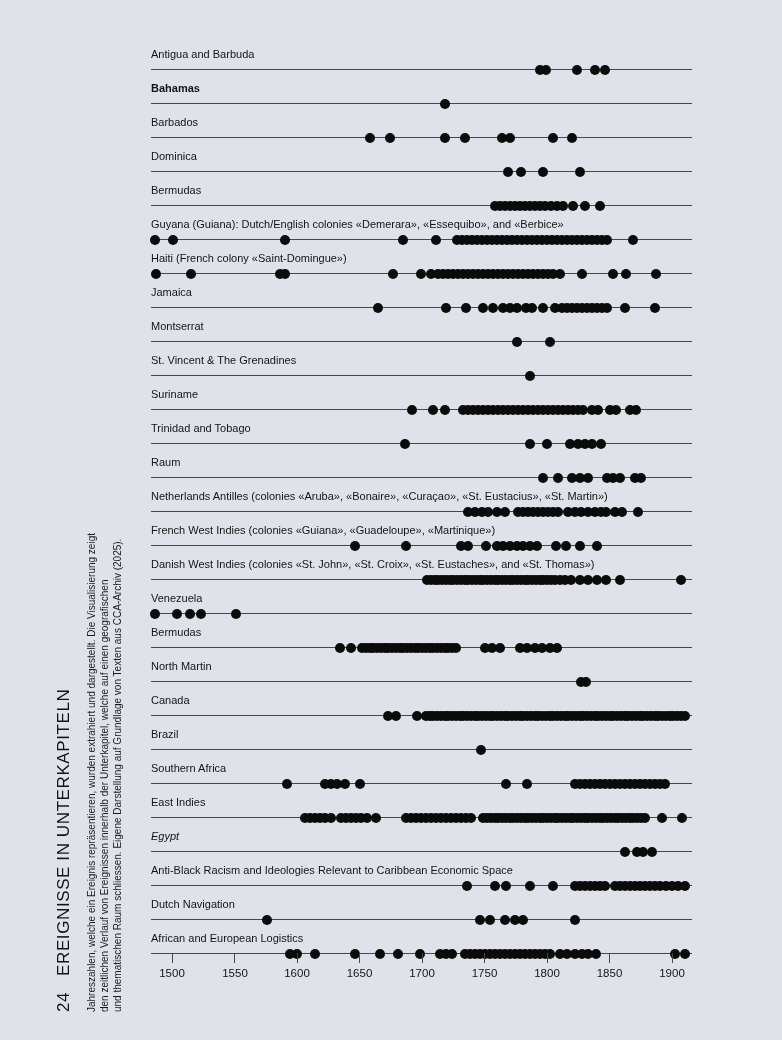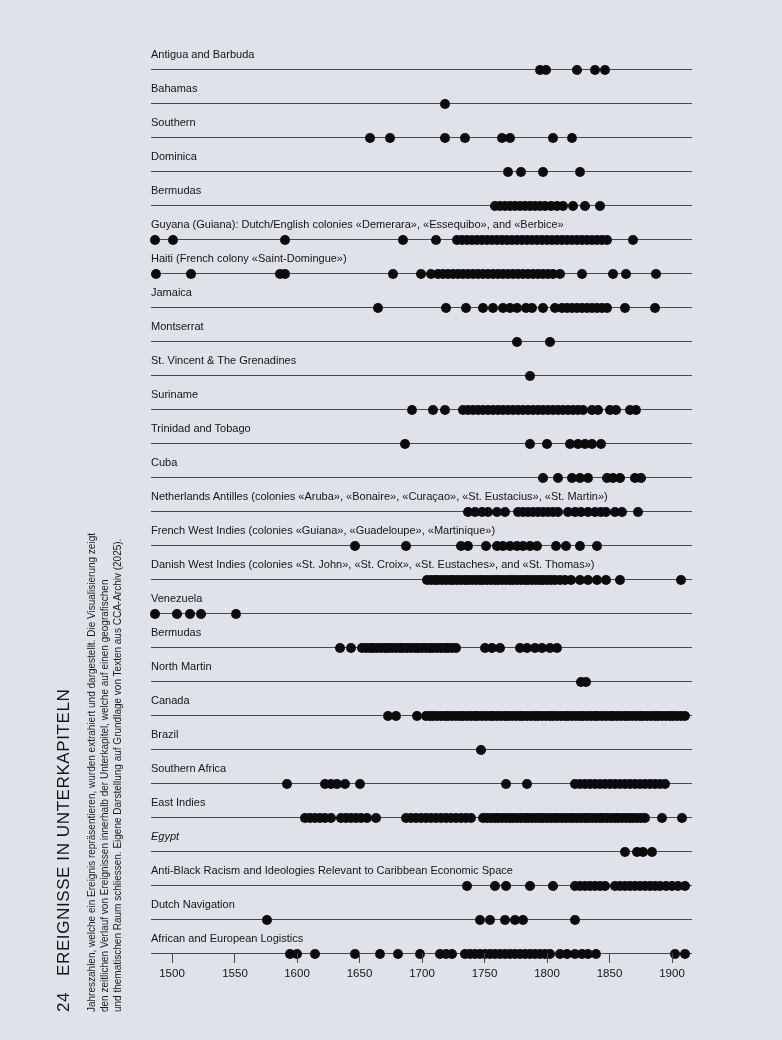--- a/index.html
+++ b/index.html
@@ -64,24 +64,24 @@
   </div>
 
   <div id="chart">
       <div class="rowlabel" style="left: 151px; top: 48px;">Antigua and Barbuda</div>
       <div class="rowline" style="left: 151px; top: 69px; width: 541px;"></div>
       <div class="dot" style="left: 534.5px; top: 64.5px;"></div>
       <div class="dot" style="left: 540.75px; top: 64.5px;"></div>
       <div class="dot" style="left: 572px; top: 64.5px;"></div>
       <div class="dot" style="left: 589.5px; top: 64.5px;"></div>
       <div class="dot" style="left: 599.5px; top: 64.5px;"></div>
-      <div class="rowlabel" style="left: 151px; top: 82px;">Bahamas</div>
+      <div class="rowlabel" style="left: 151px; top: 82px; font-weight: bold;">Bahamas</div>
       <div class="rowline" style="left: 151px; top: 103px; width: 541px;"></div>
       <div class="dot" style="left: 439.5px; top: 98.5px;"></div>
-      <div class="rowlabel" style="left: 151px; top: 116px;">Southern</div>
+      <div class="rowlabel" style="left: 151px; top: 116px;">Barbados</div>
       <div class="rowline" style="left: 151px; top: 137px; width: 541px;"></div>
       <div class="dot" style="left: 364.5px; top: 132.5px;"></div>
       <div class="dot" style="left: 384.5px; top: 132.5px;"></div>
       <div class="dot" style="left: 439.5px; top: 132.5px;"></div>
       <div class="dot" style="left: 459.5px; top: 132.5px;"></div>
       <div class="dot" style="left: 497px; top: 132.5px;"></div>
       <div class="dot" style="left: 504.5px; top: 132.5px;"></div>
       <div class="dot" style="left: 548.25px; top: 132.5px;"></div>
       <div class="dot" style="left: 567px; top: 132.5px;"></div>
       <div class="rowlabel" style="left: 151px; top: 150px;">Dominica</div>
@@ -258,21 +258,21 @@
       <div class="rowlabel" style="left: 151px; top: 422px;">Trinidad and Tobago</div>
       <div class="rowline" style="left: 151px; top: 443px; width: 541px;"></div>
       <div class="dot" style="left: 399.5px; top: 438.5px;"></div>
       <div class="dot" style="left: 524.5px; top: 438.5px;"></div>
       <div class="dot" style="left: 542px; top: 438.5px;"></div>
       <div class="dot" style="left: 564.5px; top: 438.5px;"></div>
       <div class="dot" style="left: 573.25px; top: 438.5px;"></div>
       <div class="dot" style="left: 579.5px; top: 438.5px;"></div>
       <div class="dot" style="left: 587px; top: 438.5px;"></div>
       <div class="dot" style="left: 595.75px; top: 438.5px;"></div>
-      <div class="rowlabel" style="left: 151px; top: 456px;">Cuba</div>
+      <div class="rowlabel" style="left: 151px; top: 456px;">Raum</div>
       <div class="rowline" style="left: 151px; top: 477px; width: 541px;"></div>
       <div class="dot" style="left: 538.25px; top: 472.5px;"></div>
       <div class="dot" style="left: 553.25px; top: 472.5px;"></div>
       <div class="dot" style="left: 567px; top: 472.5px;"></div>
       <div class="dot" style="left: 574.5px; top: 472.5px;"></div>
       <div class="dot" style="left: 583.25px; top: 472.5px;"></div>
       <div class="dot" style="left: 602px; top: 472.5px;"></div>
       <div class="dot" style="left: 608.25px; top: 472.5px;"></div>
       <div class="dot" style="left: 614.5px; top: 472.5px;"></div>
       <div class="dot" style="left: 629.5px; top: 472.5px;"></div>

